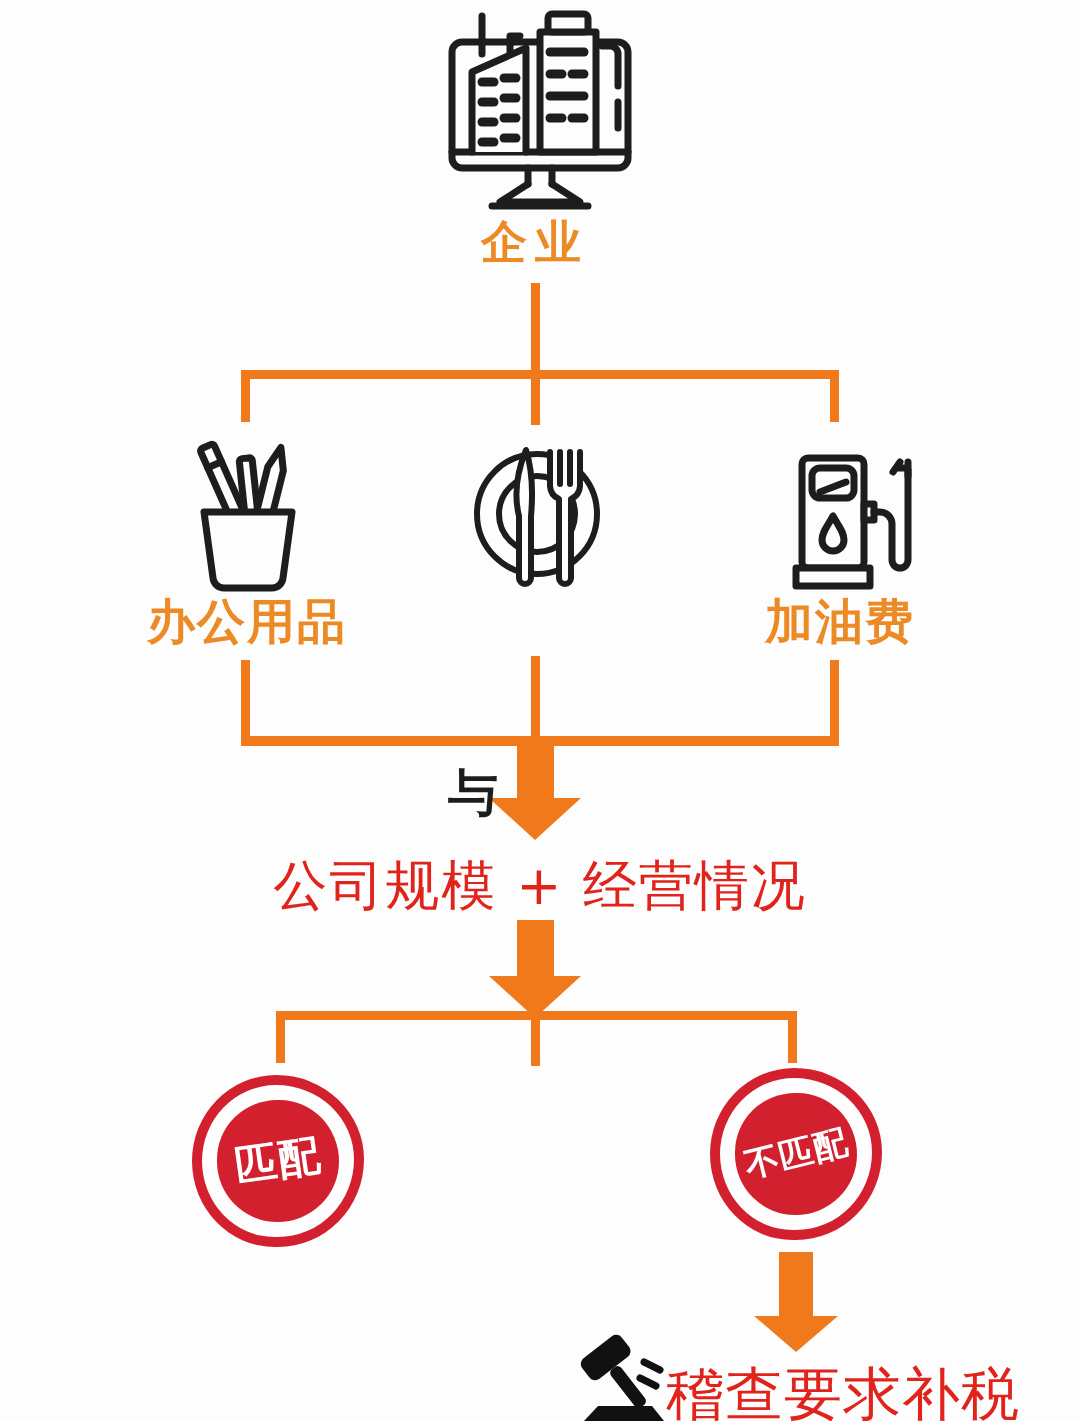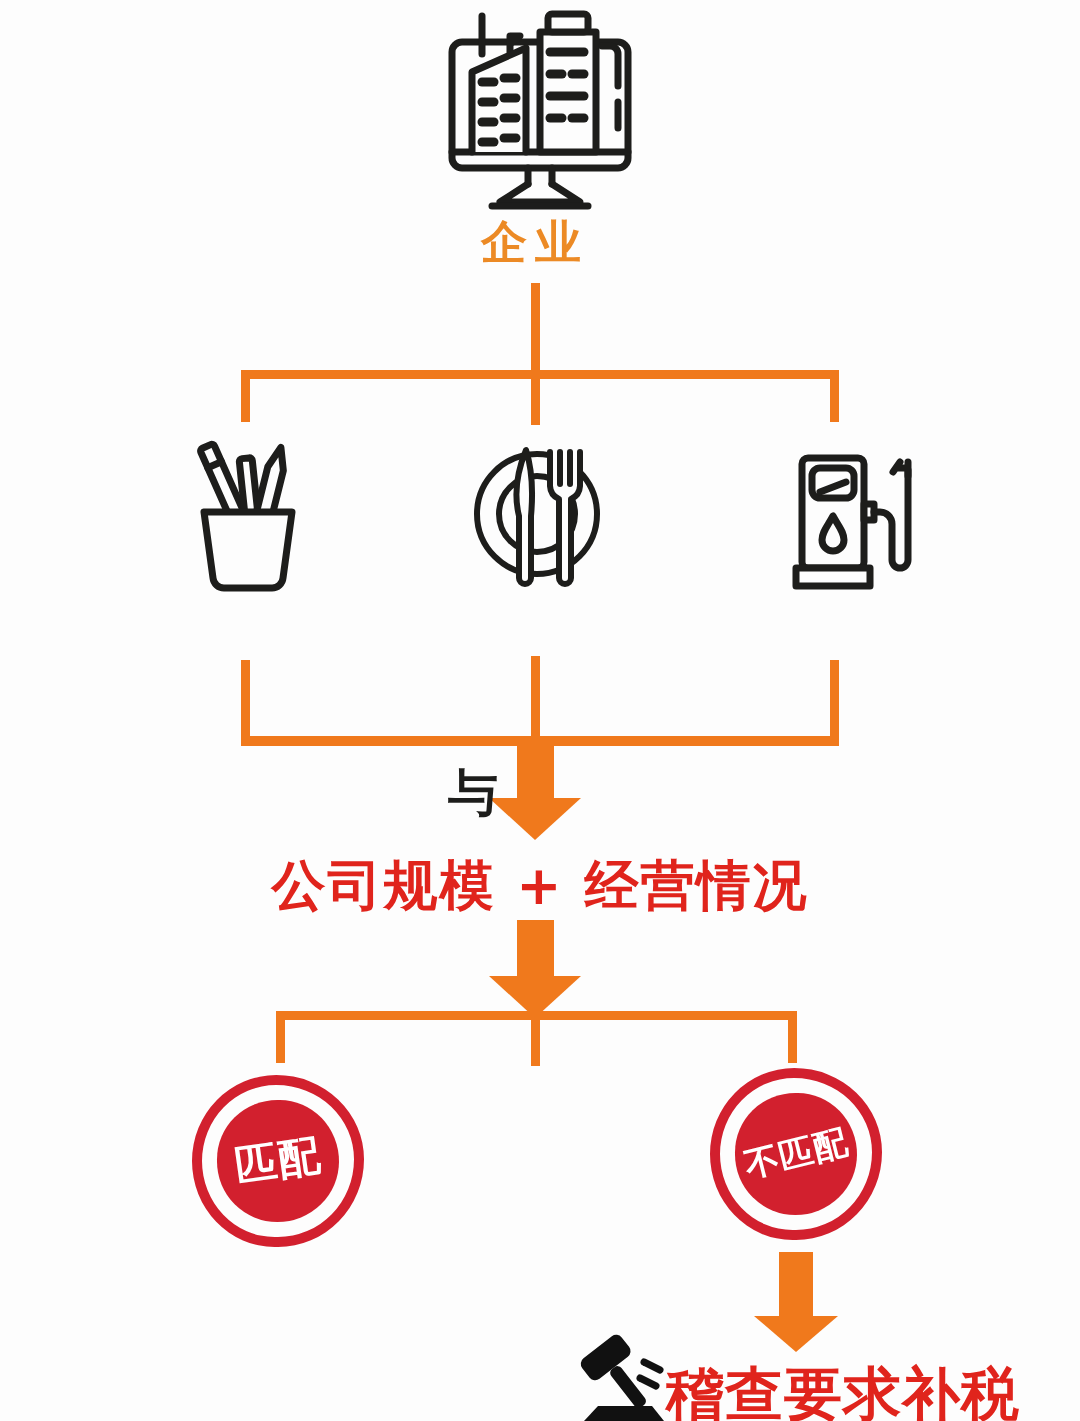--- a/index.html
+++ b/index.html
@@ -19,21 +19,21 @@
   .abs{position:absolute;}
   .oline{position:absolute;background:var(--orange);}
   .lbl-orange{
     position:absolute;color:var(--orange-label);font-weight:800;
     text-align:center;white-space:nowrap;
   }
   .lbl-ink{
     position:absolute;color:var(--ink);font-weight:800;white-space:nowrap;
   }
   .lbl-red{
-    position:absolute;color:var(--red-text);font-weight:700;
+    position:absolute;color:var(--red-text);font-weight:400;
     text-align:center;white-space:nowrap;
   }
   .arrow-head{
     position:absolute;width:0;height:0;
     border-left:46px solid transparent;border-right:46px solid transparent;
     border-top:42px solid var(--orange);
   }
   .stamp{position:absolute;width:172px;height:172px;}
   .stamp-ring{
     position:absolute;inset:0;border:10px solid var(--stamp-red);
@@ -110,20 +110,21 @@
         </g>
       <g transform="rotate(-6 62 60)">
           <rect x="55" y="22" width="13" height="76" rx="3" fill="#fdfdfd"></rect>
         </g>
       <g transform="rotate(14 82 55)">
           <path d="M74 32 L82 10 L90 32 V96 H74 Z" fill="#fdfdfd"></path>
         </g>
       <path d="M16 76 H104 L95 142 a11 11 0 0 1 -11 10 H36 a11 11 0 0 1 -11 -10 Z" fill="#fdfdfd"></path>
     </svg>
   </div>
+  <div class="lbl-orange" style="left:127px;top:590px;width:240px;font-size:48px;letter-spacing:2px;">办公用品</div>
 
   <div class="abs" style="left:462px;top:440px;width:150px;height:152px;">
     <svg width="150" height="152" viewBox="0 0 150 152" fill="none" stroke="#1d1d1b" stroke-width="6" stroke-linecap="round" stroke-linejoin="round">
       <circle cx="75" cy="74" r="60"></circle>
       <circle cx="75" cy="74" r="38"></circle>
       <path d="M64 10 C55 32 52 56 57 76 L57 138 a6 6 0 0 0 12 0 L69 76 C71 54 71 32 64 10 Z" fill="#fdfdfd"></path>
       <path d="M88 12 v34 a15 15 0 0 0 9 13 v79 a6 6 0 0 0 12 0 v-79 a15 15 0 0 0 9 -13 V12" fill="#fdfdfd"></path>
       <line x1="98" y1="12" x2="98" y2="44"></line>
       <line x1="108" y1="12" x2="108" y2="44"></line>
     </svg>
@@ -134,20 +135,21 @@
       <rect x="14" y="10" width="62" height="110" rx="6" fill="#fdfdfd"></rect>
       <rect x="24" y="20" width="42" height="30" rx="8"></rect>
       <path d="M32 44 L58 34"></path>
       <path d="M45 68 c-6 11 -11 16 -11 24 a11 11 0 0 0 22 0 c0 -8 -5 -13 -11 -24 z"></path>
       <rect x="8" y="120" width="74" height="18" fill="#fdfdfd"></rect>
       <rect x="76" y="56" width="10" height="16" fill="#fdfdfd"></rect>
       <path d="M86 64 h6 a12 12 0 0 1 12 12 v36 a8 8 0 0 0 16 0 V22"></path>
       <path d="M120 28 v-14 m0 6 h-11 m3 -6 l-7 10"></path>
     </svg>
   </div>
+  <div class="lbl-orange" style="left:720px;top:590px;width:240px;font-size:48px;letter-spacing:2px;">加油费</div>
 
   <div class="oline" style="left:241px;top:660px;width:9px;height:85px;"></div>
   <div class="oline" style="left:531px;top:656px;width:9px;height:89px;"></div>
   <div class="oline" style="left:830px;top:660px;width:9px;height:85px;"></div>
   <div class="oline" style="left:241px;top:736px;width:598px;height:10px;"></div>
 
   <div class="oline" style="left:517px;top:740px;width:37px;height:60px;"></div>
   <div class="arrow-head" style="left:489px;top:798px;"></div>
 
   <div class="lbl-ink" style="left:448px;top:760px;font-size:50px;">与</div>

